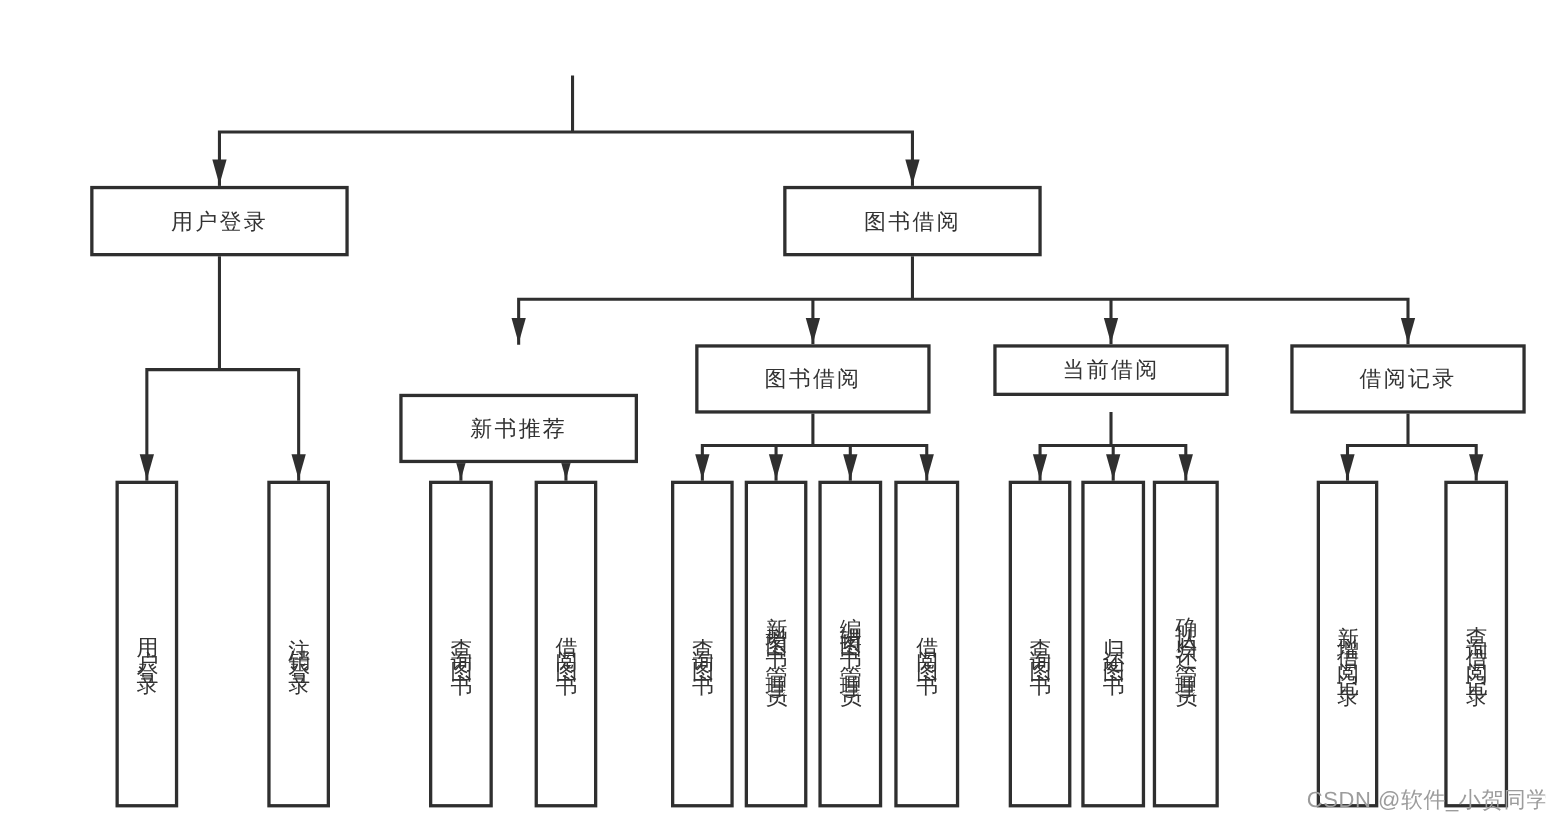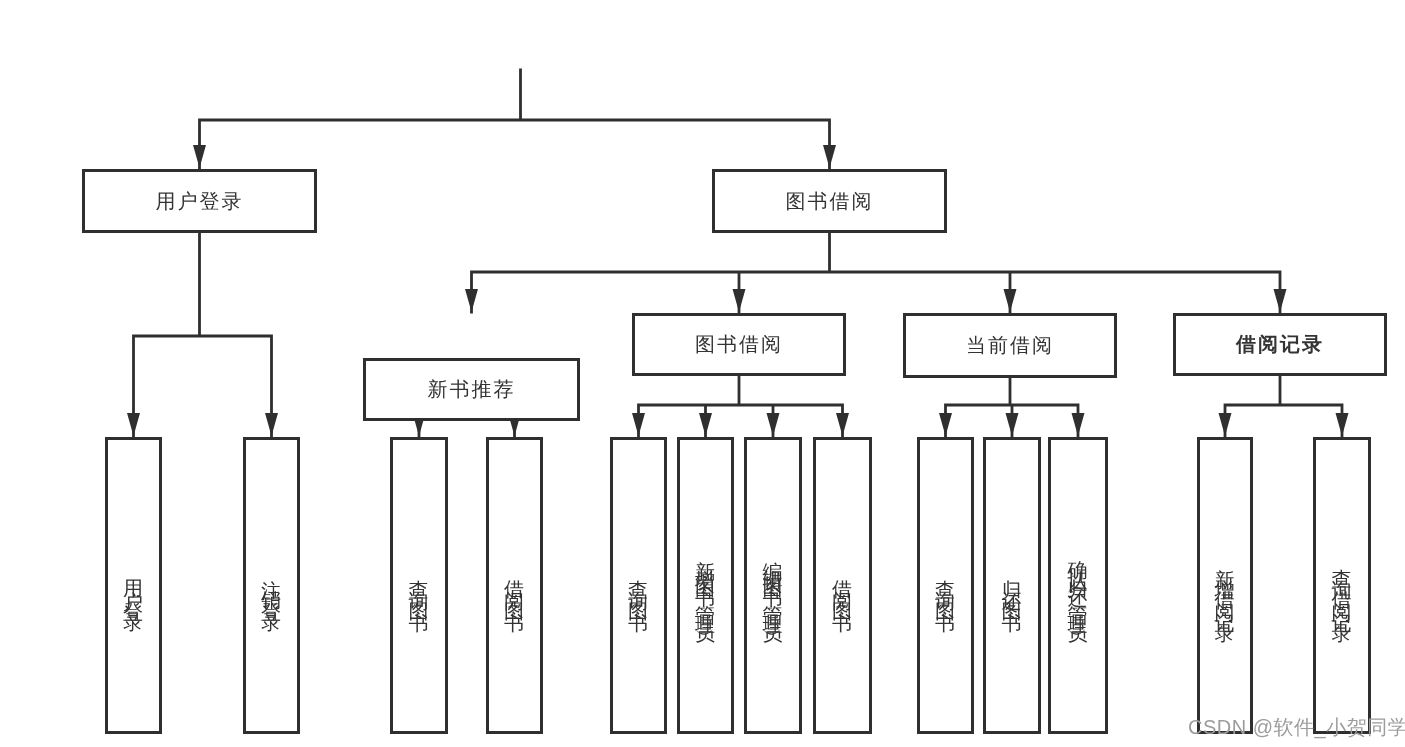--- a/index.html
+++ b/index.html
@@ -99,24 +99,24 @@
   <div class="box" style="left:712px; top:169px; width:235px; height:64px;">
     <span class="hlabel">图书借阅</span>
   </div>
 
   <div class="box" style="left:363px; top:313px; width:217px; height:63px;margin-top:45px;">
     <span class="hlabel">新书推荐</span>
   </div>
   <div class="box" style="left:632px; top:313px; width:214px; height:63px;">
     <span class="hlabel">图书借阅</span>
   </div>
-  <div class="box" style="left:903px; top:313px; width:214px; height:65px;">
+  <div class="box" style="left:903px; top:313px; width:214px; height:47px;">
     <span class="hlabel">当前借阅</span>
   </div>
-  <div class="box" style="left:1173px; top:313px; width:214px; height:63px;font-weight:bold;">
+  <div class="box" style="left:1173px; top:313px; width:214px; height:63px;">
     <span class="hlabel">借阅记录</span>
   </div>
 
   <div class="box vbox" style="left:105px; top:437px; width:57px; height:297px;">
     <span class="vlabel">用户登录</span>
   </div>
   <div class="box vbox" style="left:243px; top:437px; width:57px; height:297px;">
     <span class="vlabel">注销登录</span>
   </div>
 

